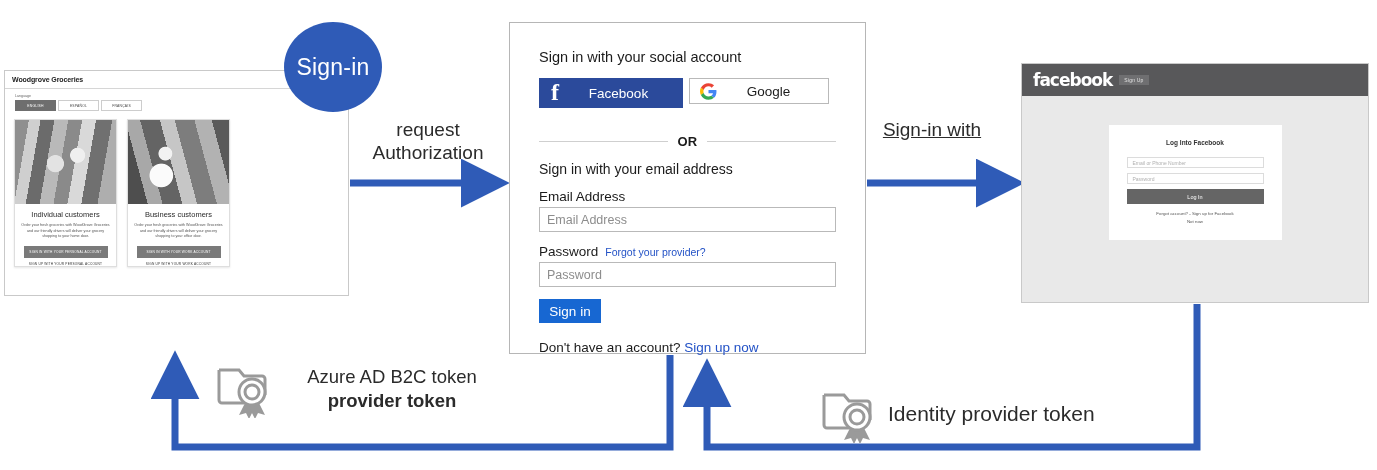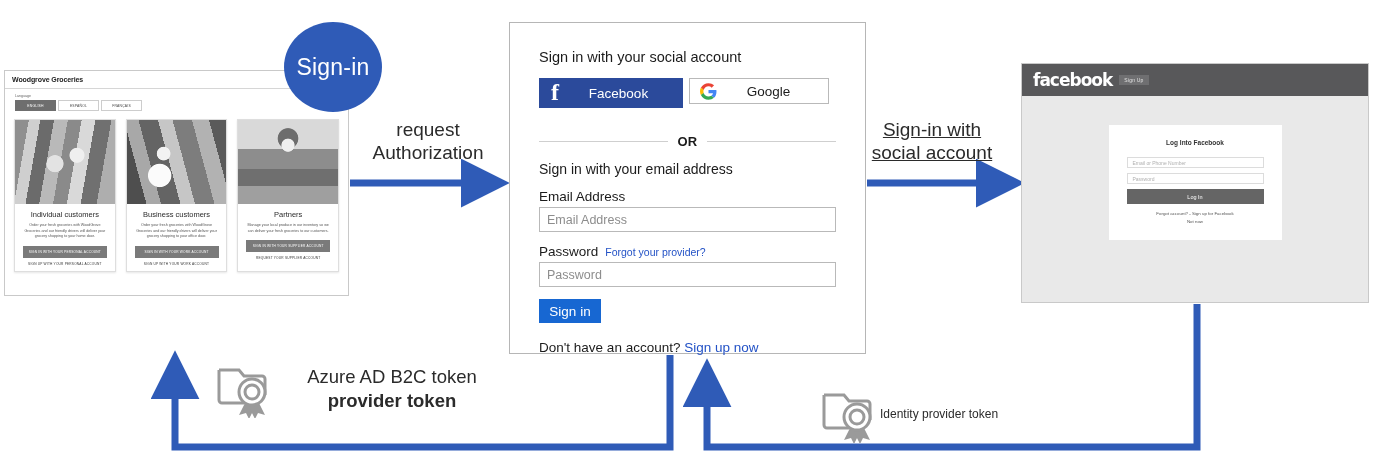--- a/index.html
+++ b/index.html
@@ -47,21 +47,21 @@
     width:41px;height:11px;border:1px solid #cdcdcd;background:#fff;
     display:flex;align-items:center;justify-content:center;
     font-size:3.4px;color:#444;letter-spacing:.2px;box-sizing:border-box;
   }
   .wg-lang.active{background:#6e6e6e;border-color:#6e6e6e;color:#fff;}
 
   .wg-cards{display:flex;gap:10px;padding:6px 9px 0 9px;}
   .wg-card{
     width:103px;background:#fff;border:1px solid #dedede;
     box-shadow:0 1px 2px rgba(0,0,0,.10);
-    box-sizing:border-box;padding-bottom:5px;
+    box-sizing:border-box;
   }
   .wg-photo{height:84px;width:100%;position:relative;overflow:hidden;filter:grayscale(1);}
   .wg-card h3{
     margin:6px 0 4px 0;text-align:center;font-size:7.5px;font-weight:normal;color:#2b2b2b;
   }
   .wg-card p{
     margin:0 6px 6px 6px;text-align:center;font-size:3.7px;line-height:1.55;color:#555;
   }
   .wg-btn{
     margin:0 auto 4px auto;width:84px;height:12px;background:#7a7a7a;
@@ -172,21 +172,21 @@
   }
   .auth-lbl{left:358px;top:118px;width:140px;}
   .social-lbl{left:856px;top:118px;width:152px;text-decoration:underline;}
 
   
   .tok-row{display:flex;align-items:center;z-index:5;}
   .tok-a{left:215px;top:360px;width:270px;gap:24px;}
   .tok-b{left:820px;top:385px;width:400px;}
   .tok-icon{flex:0 0 auto;}
   .tok-text-a{font-size:18.5px;line-height:1.28;color:#2b2b2b;text-align:center;width:200px;}
-  .tok-text-b{font-size:12px;color:#2b2b2b;margin-left:0;white-space:nowrap;}
+  .tok-text-b{font-size:21px;color:#2b2b2b;margin-left:8px;white-space:nowrap;}
   .tok-text-a b{font-weight:bold;}
 </style>
 </head>
 <body>
 
 <div class="stage">
 
   <div class="woodgrove abs">
     <div class="wg-header">
       <span class="wg-brand">Woodgrove Groceries</span>
@@ -210,27 +210,20 @@
       </div>
 
       <div class="wg-card">
         <div class="wg-photo ph2"></div>
         <h3>Business customers</h3>
         <p>Order your fresh groceries with WoodGrove Groceries and our friendly drivers will deliver your grocery shopping to your office door.</p>
         <div class="wg-btn">SIGN IN WITH YOUR WORK ACCOUNT</div>
         <span class="wg-link">SIGN UP WITH YOUR WORK ACCOUNT</span>
       </div>
 
-      <div class="wg-card">
-        <div class="wg-photo ph3"></div>
-        <h3>Partners</h3>
-        <p>Manage your local produce in our inventory so we can deliver your fresh groceries to our customers.</p>
-        <div class="wg-btn">SIGN IN WITH YOUR SUPPLIER ACCOUNT</div>
-        <span class="wg-link">REQUEST YOUR SUPPLIER ACCOUNT</span>
-      </div>
 
     </div>
   </div>
 
   <div class="signin-bubble abs">
     <span>Sign-in</span>
   </div>
 
   <div class="b2c abs">
     <h2>Sign in with your social account</h2>
@@ -291,21 +284,20 @@
     </div>
   </div>
 
   <div class="edge-label auth-lbl abs">
     <div>request</div>
     <div>Authorization</div>
   </div>
 
   <div class="edge-label social-lbl abs">
     <div>Sign-in with</div>
-    <div>social account</div>
   </div>
 
   <div class="tok-row tok-a abs">
     <svg class="tok-icon" width="60" height="58" viewBox="0 0 60 58">
       <path d="M4 10 h20 l5 6 h18 a3 3 0 0 1 3 3 v2" fill="none" stroke="#9a9a9a" stroke-width="3"></path>
       <path d="M4 10 v30 a3 3 0 0 0 3 3 h16" fill="none" stroke="#9a9a9a" stroke-width="3"></path>
       <path d="M50 21 v14" fill="none" stroke="#9a9a9a" stroke-width="3"></path>
       <path d="M23 43 h6" fill="none" stroke="#9a9a9a" stroke-width="3"></path>
       <path d="M30 43 l-6 12 l7 -2 l3 6 l6 -12 z" fill="#9a9a9a"></path>
       <path d="M44 43 l6 12 l-7 -2 l-3 6 l-6 -12 z" fill="#9a9a9a"></path>

